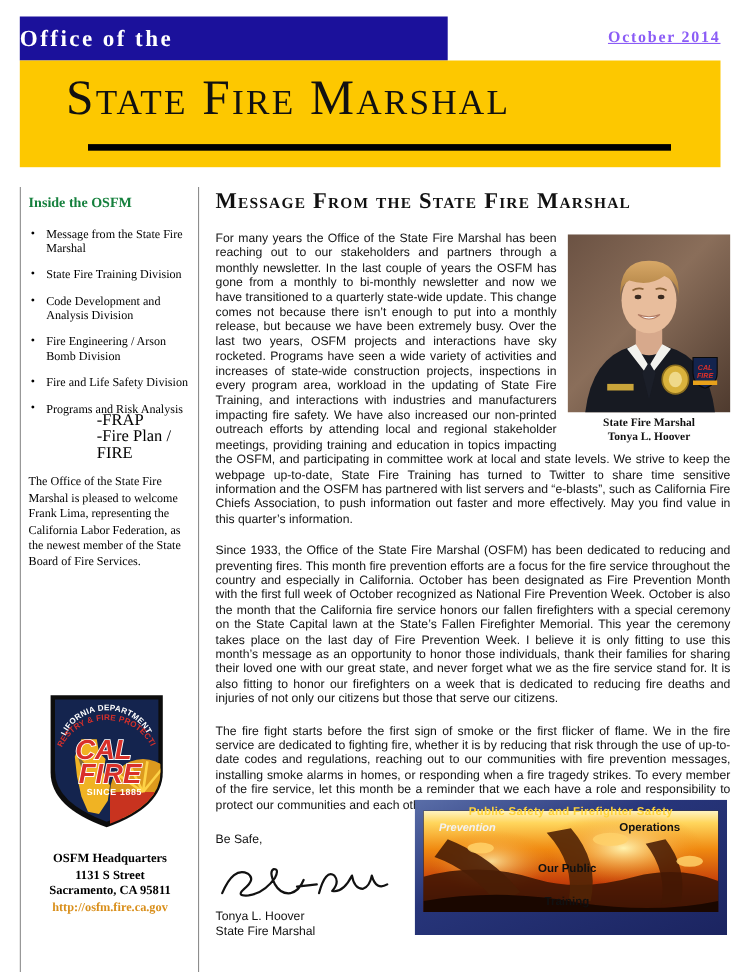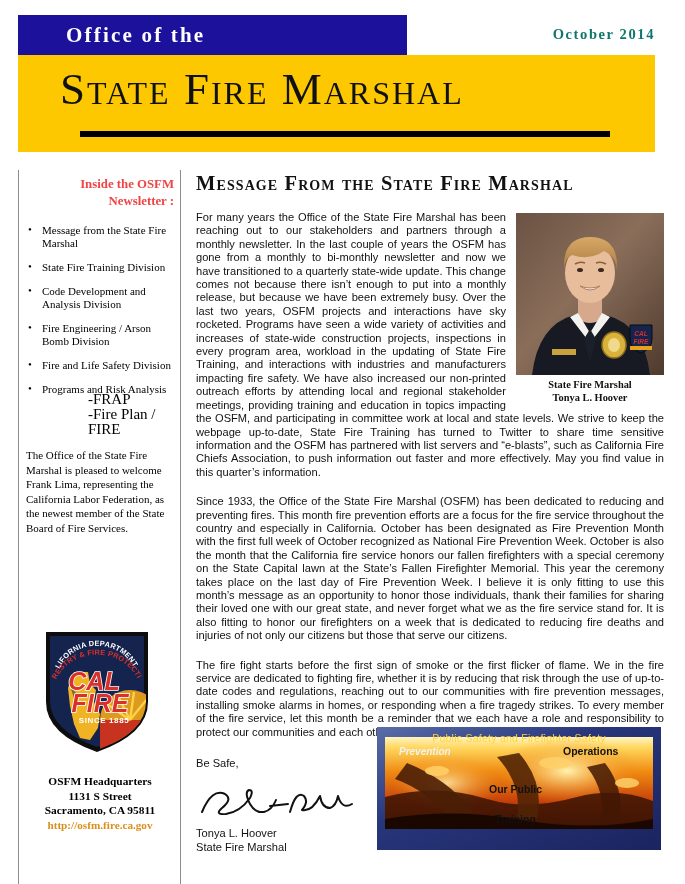--- a/index.html
+++ b/index.html
@@ -30,32 +30,32 @@
     width: 389px; height: 40px;
     background: #1b119b;
   }
   .blue-bar-text {
     color: #ffffff;
     font-family: "Liberation Serif", serif;
     font-weight: bold;
     font-size: 21px;
     letter-spacing: 2.2px;
     line-height: 40px;
-    padding-left: 48px;
     white-space: nowrap;
   }
   .issue-date {
     position: absolute;
     right: 30px; top: 26px;
     font-family: "Liberation Serif", serif;
     font-weight: bold;
     font-size: 14.5px;
     letter-spacing: 1.6px;
-    color: #0f766e;
+    color: #8b5cf6;
     white-space: nowrap;
+    text-decoration: underline;
   }
   .gold-bar {
     position: absolute;
     left: 18px; top: 55px;
     width: 637px; height: 97px;
     background: #fdc800;
   }
   .masthead-title {
     position: absolute;
     left: 42px; top: 12px;
@@ -92,22 +92,22 @@
   .sidebar {
     position: absolute;
     left: 26px; top: 176px;
     width: 148px;
   }
   .sidebar-title {
     font-family: "Liberation Serif", serif;
     font-weight: bold;
     font-size: 12.8px;
     line-height: 17px;
-    text-align: right;
-    color: #ef4444;
+    text-align: left;
+    color: #15803d;
   }
   .sidebar-title .l2 { display: block; padding-left: 18px; }
   .toc {
     list-style: none;
     margin: 14px 0 0 0;
     padding: 0;
   }
   .toc li {
     position: relative;
     font-family: "Liberation Serif", serif;
@@ -247,21 +247,20 @@
     <div class="title-rule"></div>
   </div>
 </div>
 
 <div class="vrule-left"></div>
 <div class="vrule-mid"></div>
 
 <div class="sidebar">
   <div class="sidebar-title">
     <span>Inside the OSFM</span>
-    <span class="l2">Newsletter :</span>
   </div>
 
   <ul class="toc">
     <li>
       <span>Message from the State Fire Marshal</span>
     </li>
     <li>
       <span>State Fire Training Division</span>
     </li>
     <li>
@@ -451,15 +450,15 @@
     <text x="142" y="6" text-anchor="middle" dominant-baseline="hanging" font-family="Liberation Sans, sans-serif" font-size="10.5" font-weight="bold" fill="#ffd43b" letter-spacing="0.4" style="display:none">t</text>
 
     <g font-family="Liberation Sans, sans-serif" font-weight="bold">
       <text id="lbl-prevention" x="22" y="28" font-size="10" font-style="italic" fill="#f2f2f2">Prevention</text>
       <text id="lbl-operations" x="186" y="28" font-size="10.5" fill="#111111">Operations</text>
       <text id="lbl-ourpublic" x="112" y="66" font-size="10.5" fill="#111111">Our Public</text>
       <text id="lbl-training" x="118" y="96" font-size="10.5" fill="#111111">Training</text>
     </g>
   </svg>
   <div style="position:absolute;left:0;top:6px;width:284px;text-align:center;
-              font-family:'Liberation Sans',sans-serif;font-size:10.4px;font-weight:normal;
+              font-family:'Liberation Sans',sans-serif;font-size:10.4px;font-weight:bold;
               color:#ffd43b;letter-spacing:0.3px;">Public Safety and Firefighter Safety</div>
 </div>
 
 </body></html>

